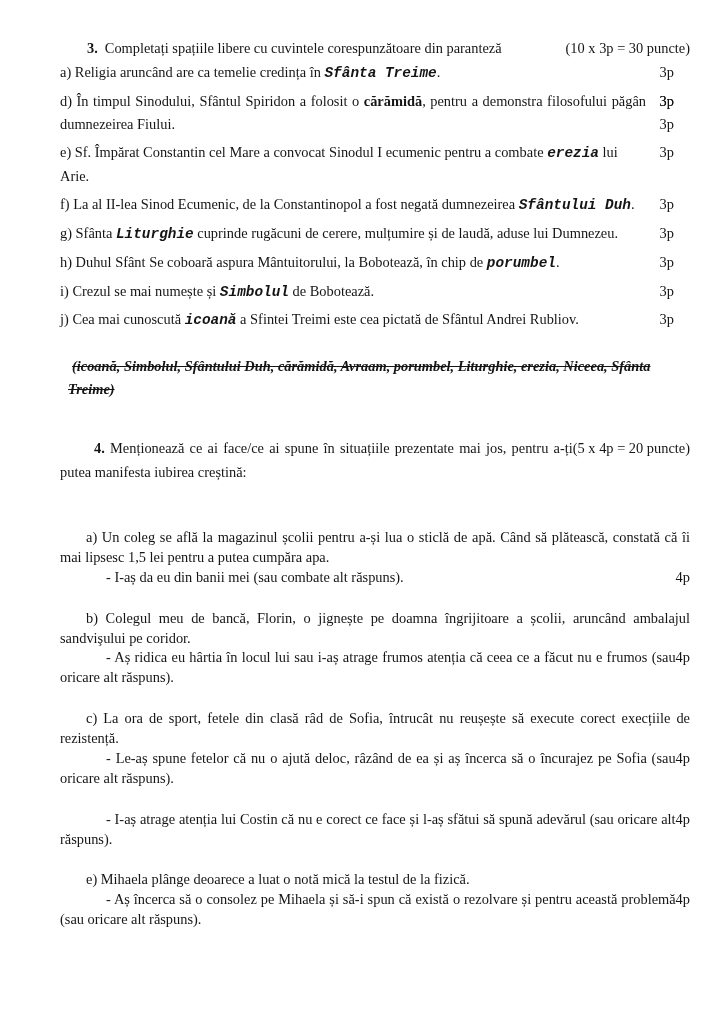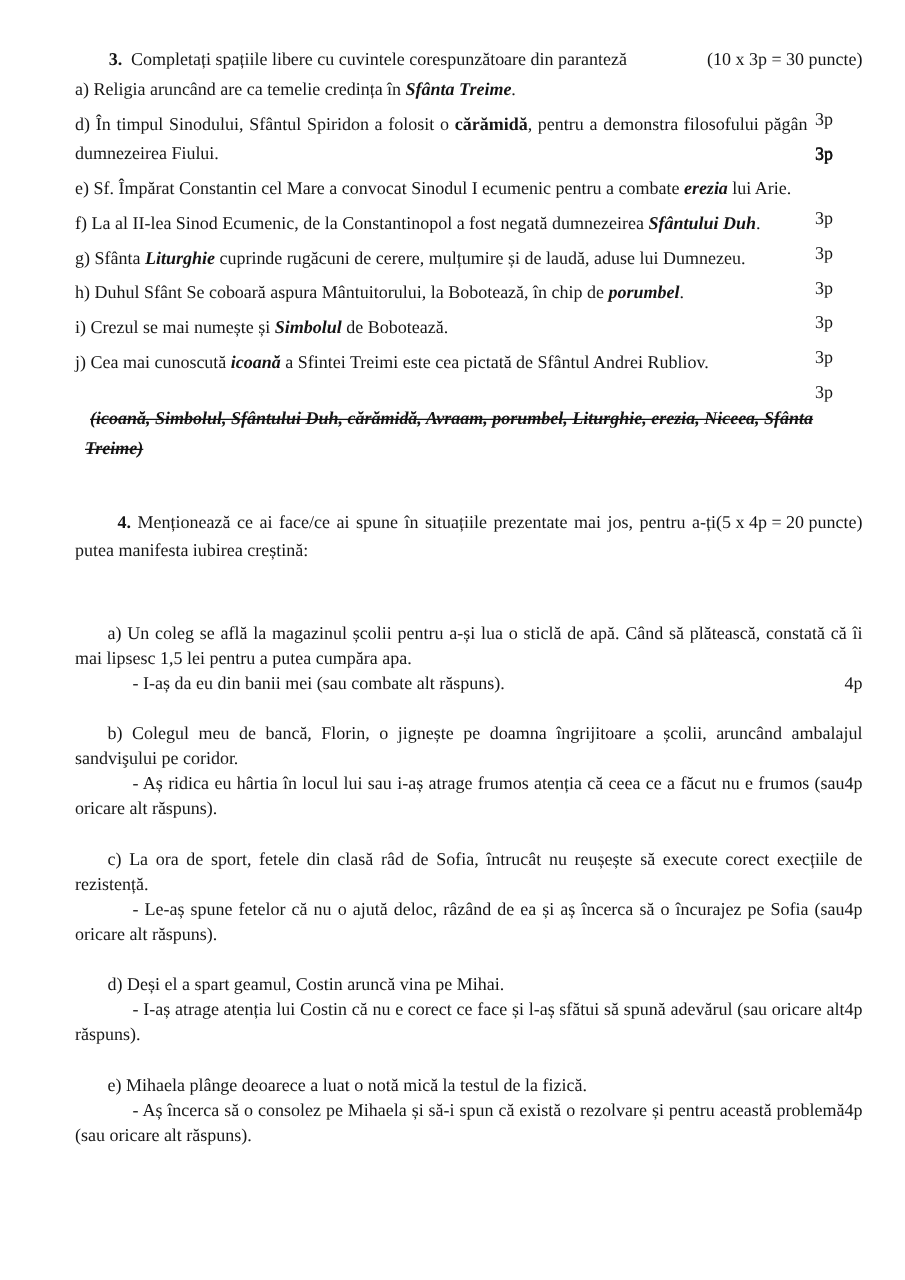--- a/index.html
+++ b/index.html
@@ -18,21 +18,21 @@
   .page {
     position: relative;
     width: 724px;
     height: 1024px;
     box-sizing: border-box;
     padding: 40px 34px 0 60px;
     background: #ffffff;
     overflow: hidden;
   }
   .b   { font-weight: bold; }
-  .bi  { font-weight: bold; font-style: italic; }
+  .bi  { font-weight: bold; font-style: italic; font-family: Liberation Mono, monospace; }
 
   
   .ex3-head {
     font-size: 14.4px;
     margin: 0 0 4px 0;
     display: flex;
     align-items: baseline;
   }
   .ex3-head .num { font-weight: bold; padding-left: 27px; }
   .ex3-head .txt { padding-left: 7px; }
@@ -41,25 +41,24 @@
   .q3list { margin: 0; padding: 0; }
   .q3row {
     position: relative;
     font-size: 14.4px;
     margin-bottom: 4.5px;
     padding-right: 44px;
     line-height: 1.62;
   }
   .q3row .score {
     position: absolute;
-    right: 4px;
+    right: 16px;
     top: 0;
     width: 34px;
-    text-align: left;
-    margin-top: 24px;
+    text-align: right;
   }
   
   .q3row.wrap {
     text-align: justify;
     text-justify: inter-word;
   }
   .q3row.wrap .score {
     top: auto;
     bottom: 0;
   }
@@ -173,21 +172,20 @@
         </div>
         <div class="sit">
           <p class="sit-text">b) Colegul meu de bancă, Florin, o jignește pe doamna îngrijitoare a școlii, aruncând ambalajul sandvişului  pe coridor.</p>
           <p class="sit-answer"><span class="score">4p</span><span class="atext">- Aș ridica eu hârtia în locul lui sau i-aș atrage frumos atenția că ceea ce a făcut nu e frumos (sau oricare alt răspuns).</span></p>
         </div>
         <div class="sit">
           <p class="sit-text">c) La ora de sport, fetele din clasă râd de Sofia, întrucât nu reușește să execute corect execțiile de rezistență.</p>
           <p class="sit-answer"><span class="score">4p</span><span class="atext">- Le-aș spune fetelor că nu o ajută deloc, râzând de ea și aș încerca să o încurajez pe Sofia (sau oricare alt răspuns).</span></p>
         </div>
         <div class="sit">
-          <p class="sit-text">d) Deși el a spart geamul, Costin aruncă vina pe Mihai.</p>
           <p class="sit-answer"><span class="score">4p</span><span class="atext">- I-aș atrage atenția lui Costin că nu e corect ce face și l-aș sfătui să spună adevărul (sau oricare alt răspuns).</span></p>
         </div>
         <div class="sit">
           <p class="sit-text">e) Mihaela plânge deoarece a luat o notă mică la testul de la fizică.</p>
           <p class="sit-answer"><span class="score">4p</span><span class="atext">- Aș încerca să o consolez pe Mihaela și să-i spun că există o rezolvare și pentru această problemă (sau oricare alt răspuns).</span></p>
         </div>
       </div>
   </div>
 
 </div>

